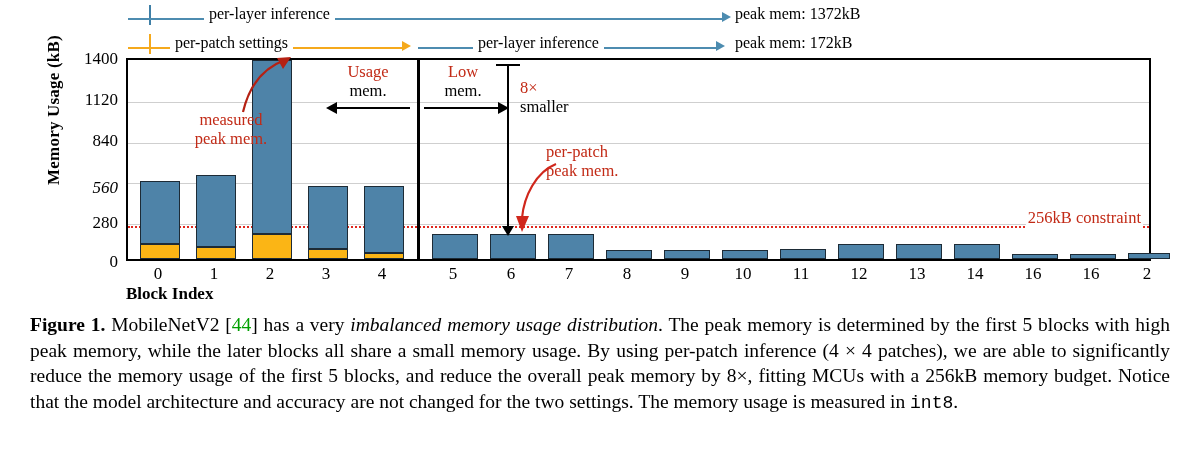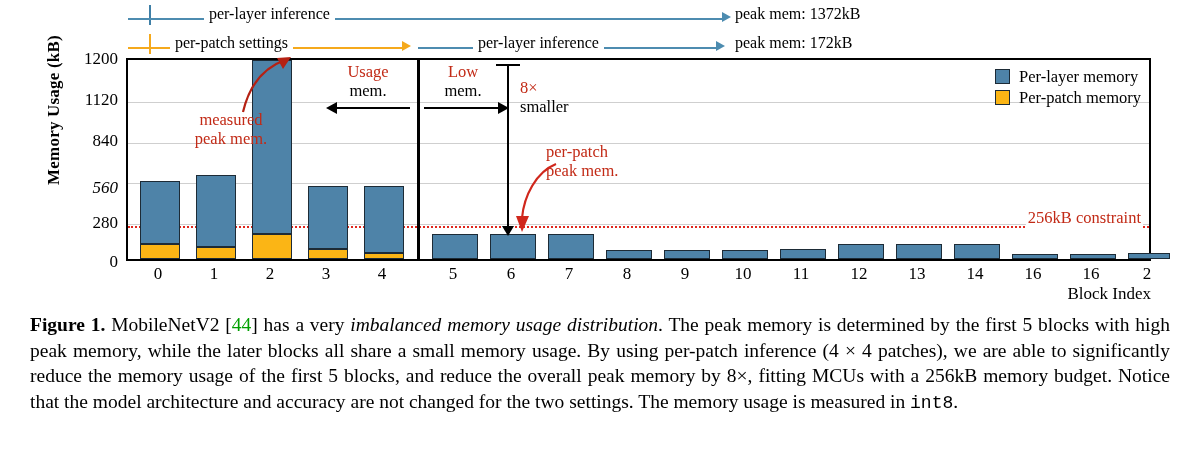--- a/index.html
+++ b/index.html
@@ -48,22 +48,22 @@
   .seg{position:absolute;left:0;width:100%;box-sizing:border-box;
        border:1.3px solid #1d2b36;}
   .seg.blue{background:#4e83a8;}
   .seg.orange{background:#fbb515;border-color:#1d2b36;}
 
   
   .xticks{position:absolute;left:126px;top:264px;width:1025px;height:24px;}
   .xtick{position:absolute;top:0;text-align:center;font-size:17px;
          font-family:"Liberation Serif", serif;}
   .xlabel{
-    position:absolute;left:126px;top:284px;width:1025px;text-align:right;
-    font-weight:normal;font-size:17px;font-family:"Liberation Serif", serif;
+    position:absolute;left:126px;top:284px;width:1025px;text-align:left;
+    font-weight:bold;font-size:17px;font-family:"Liberation Serif", serif;
   }
 
   
   .rail{position:absolute;height:22px;font-size:16px;padding-left:23px;}
   .rail .cap{position:absolute;top:-3px;width:2px;height:20px;background:#3f7fa6;}
   .rail .cap.orange{background:#f5a91c;}
   .rail-line{position:absolute;top:10px;height:2px;}
   .rail-line.blue{background:#4d8cb0;}
   .rail-line.orange{background:#f5a91c;}
   .rail-txt{position:absolute;top:-3px;background:#fff;padding:0 5px;
@@ -121,21 +121,21 @@
 </head>
 <body>
 
 <div class="page">
 
   <div class="figure">
 
     <div class="ylabel">Memory Usage (kB)</div>
 
     <div class="yticks">
-      <div class="ytick" style="top:50px;">1200</div>
+      <div class="ytick" style="top:50px;">1400</div>
       <div class="ytick" style="top:91px;">1120</div>
       <div class="ytick" style="top:132px;">840</div>
       <div class="ytick" style="top:179px;font-style:italic;">560</div>
       <div class="ytick" style="top:214px;">280</div>
       <div class="ytick" style="top:253px;">0</div>
     </div>
 
     <div class="rail" style="left:126px;top:8px;width:900px;">
       <div class="cap"></div>
       <div class="rail-line blue" style="left:2px;width:596px;"></div>
@@ -274,30 +274,20 @@
         <span>per-patch</span><br>
         <span>peak mem.</span>
       </div>
       <svg style="position:absolute;left:388px;top:100px;width:50px;height:75px;overflow:visible;">
         <path d="M 40 4 C 20 12, 8 36, 6 58" stroke="#d0271c" stroke-width="2.2" fill="none"></path>
         <polygon points="6,72 0,56 13,56" fill="#d0271c"></polygon>
       </svg>
 
       <div class="constraint-label" style="right:6px;top:148px;">256kB constraint</div>
 
-      <div class="legend">
-        <div class="legrow">
-          <span class="legswatch" style="background:#4e83a8;"></span>
-          <span>Per-layer memory</span>
-        </div>
-        <div class="legrow">
-          <span class="legswatch" style="background:#fbb515;"></span>
-          <span>Per-patch memory</span>
-        </div>
-      </div>
 
     </div>
 
     <div class="xticks">
       <div class="xtick" style="left:12px;width:40px;">0</div>
       <div class="xtick" style="left:68px;width:40px;">1</div>
       <div class="xtick" style="left:124px;width:40px;">2</div>
       <div class="xtick" style="left:180px;width:40px;">3</div>
       <div class="xtick" style="left:236px;width:40px;">4</div>
       <div class="xtick" style="left:304px;width:46px;">5</div>

